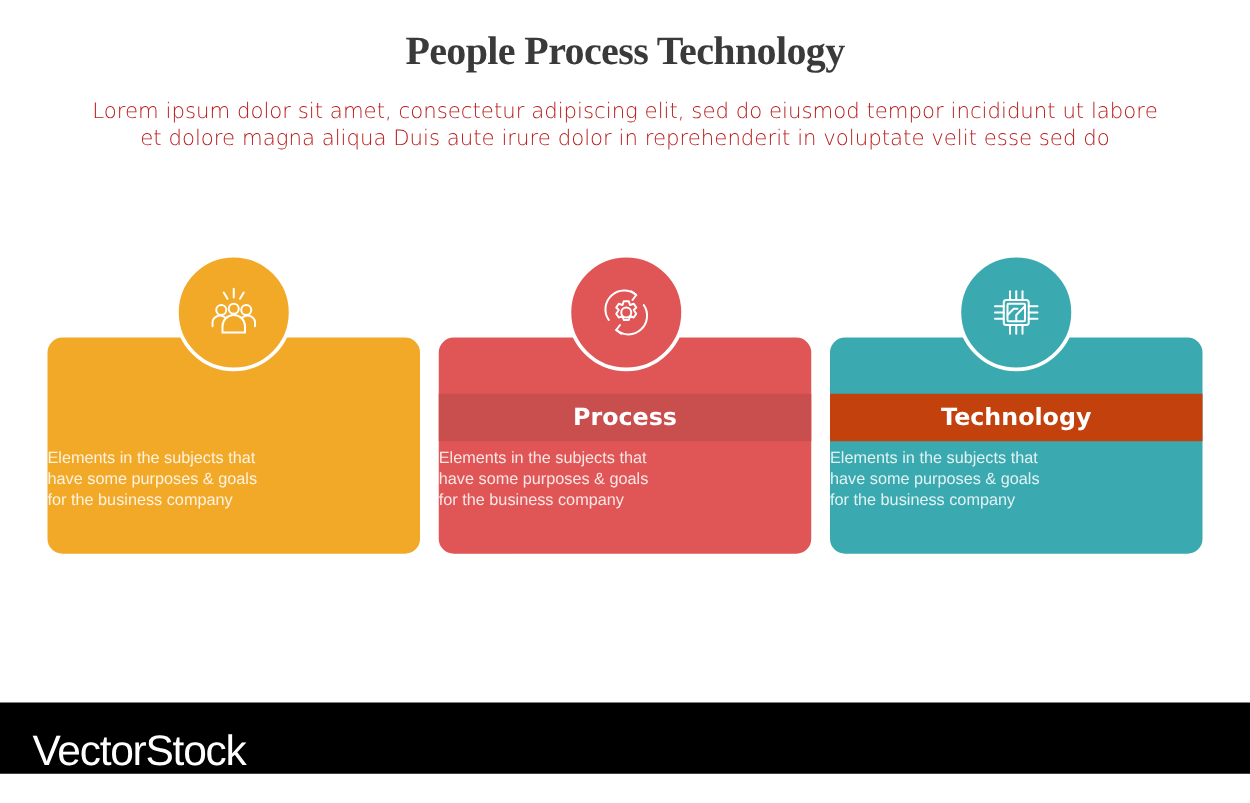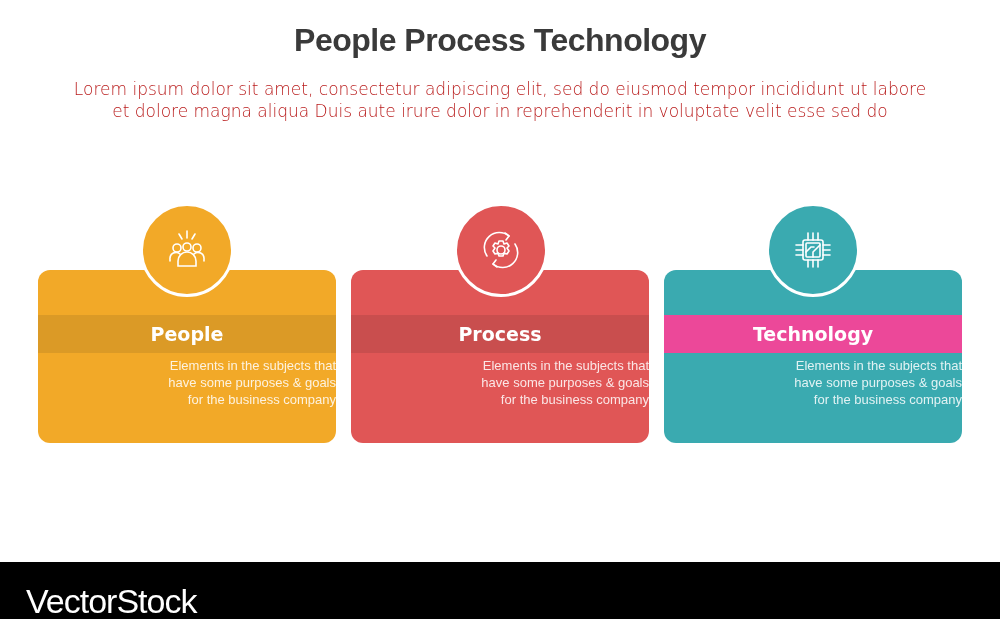--- a/index.html
+++ b/index.html
@@ -1,38 +1,35 @@
 <!DOCTYPE html>
 <html><head>
 <meta charset="utf-8">
 <style>
   html, body { margin:0; padding:0; }
   body { width:1000px; height:642px; position:relative; background:#ffffff; overflow:hidden; font-family:"Liberation Sans", sans-serif; }
-  .title { position:absolute; top:22px; left:0; width:1000px; text-align:center; font-size:32px; font-weight:bold; color:#3a3a3a; font-family:Liberation Sans, sans-serif; letter-spacing:-0.5px; }
+  .title { position:absolute; top:22px; left:0; width:1000px; text-align:center; font-size:32px; font-weight:bold; color:#3a3a3a; font-family:Liberation Serif, serif; letter-spacing:-0.5px; }
   .subtitle { position:absolute; top:78px; left:0; width:1000px; text-align:center; font-size:17px; line-height:22px; color:#b91c1c; font-family:"DejaVu Sans", sans-serif; font-weight:300; }
   .card { position:absolute; top:270px; width:298px; height:173px; border-radius:12px; }
   .band { position:absolute; left:0; right:0; top:45px; height:38px; display:flex; align-items:center; justify-content:center; color:#ffffff; font-weight:bold; font-size:19px; font-family:"DejaVu Sans", sans-serif; }
-  .desc { position:absolute; left:0; right:0; top:87px; text-align:right; color:rgba(255,255,255,0.85); font-size:13px; line-height:17px; white-space:pre-line; font-family:"Liberation Sans", sans-serif; }
+  .desc { position:absolute; left:0; right:0; top:87px; text-align:left; color:rgba(255,255,255,0.85); font-size:13px; line-height:17px; white-space:pre-line; font-family:"Liberation Sans", sans-serif; }
   .circle { position:absolute; top:203px; width:94px; height:94px; border-radius:50%; border:3px solid #ffffff; box-sizing:border-box; display:flex; align-items:center; justify-content:center; }
   .circle svg { width:44px; height:44px; }
   .footer { position:absolute; left:0; top:562px; width:1000px; height:57px; background:#000000; }
   .brand { position:absolute; left:26px; top:20px; color:#fff; font-size:34px; font-family:"Liberation Sans", sans-serif; letter-spacing:-1px; }
   .ref { position:absolute; right:28px; top:30px; color:#fff; font-size:22px; font-family:"Liberation Sans", sans-serif; letter-spacing:-0.5px; }
 </style>
 </head>
 <body>
 
 <div class="title">People Process Technology</div>
 <div class="subtitle" style="white-space:pre-line;">Lorem ipsum dolor sit amet, consectetur adipiscing elit, sed do eiusmod tempor incididunt ut labore
 et dolore magna aliqua Duis aute irure dolor in reprehenderit in voluptate velit esse sed do</div>
 
 <div class="card" style="left:38px; background:#F2A928;">
-  <div class="band" style="background:#DB9A26;">
-    <span>People</span>
-  </div>
   <div class="desc">Elements in the subjects that
 have  some purposes &amp; goals
 for the  business company</div>
 </div>
 <div class="circle" style="left:140px; background:#F2A928;">
   <svg viewBox="0 0 44 44" fill="none" stroke="#fff" stroke-width="1.6" stroke-linecap="round">
     <line x1="22" y1="3" x2="22" y2="10"></line>
     <line x1="14" y1="6" x2="17" y2="11"></line>
     <line x1="30" y1="6" x2="27" y2="11"></line>
     <circle cx="12" cy="20" r="4"></circle>
@@ -57,21 +54,21 @@
     <path d="M8 28 A15 15 0 0 1 30 8"></path>
     <polyline points="26,5 30,8 27,12"></polyline>
     <path d="M36 16 A15 15 0 0 1 14 36"></path>
     <polyline points="18,39 14,36 17,32"></polyline>
     <circle cx="22" cy="22" r="4"></circle>
     <path d="M20 13 h4 l1 3 l3 -1 l2 3 l-2 2 l2 3 l-2 3 l-3 -1 l-1 3 h-4 l-1 -3 l-3 1 l-2 -3 l2 -3 l-2 -2 l2 -3 l3 1 z"></path>
   </svg>
 </div>
 
 <div class="card" style="left:664px; background:#3AAAB0;">
-  <div class="band" style="background:#ec4899;">
+  <div class="band" style="background:#c2410c;">
     <span>Technology</span>
   </div>
   <div class="desc">Elements in the subjects that
 have  some purposes &amp; goals
 for the  business company</div>
 </div>
 <div class="circle" style="left:766px; background:#3AAAB0;">
   <svg viewBox="0 0 44 44" fill="none" stroke="#fff" stroke-width="1.6" stroke-linecap="round">
     <rect x="12" y="12" width="20" height="20" rx="2"></rect>
     <rect x="15" y="15" width="14" height="14" rx="1"></rect>

